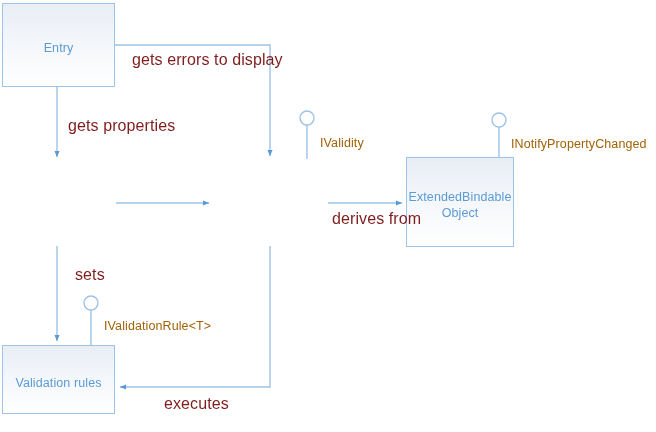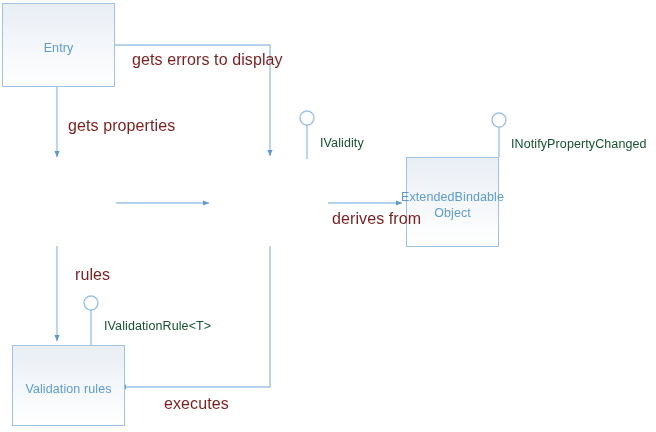--- a/index.html
+++ b/index.html
@@ -46,21 +46,21 @@
   .edge-label {
     position: absolute;
     color: #7f1d1d;
     font-size: 16px;
     line-height: 1;
     white-space: nowrap;
     letter-spacing: 0.1px;
   }
   .iface-label {
     position: absolute;
-    color: #14532d;
+    color: #a16207;
     font-size: 12.5px;
     line-height: 1;
     white-space: nowrap;
     letter-spacing: 0.1px;
   }
 </style>
 </head>
 <body>
 
 <div id="diagram-root">
@@ -98,38 +98,38 @@
       <line x1="91" y1="310" x2="91" y2="345" stroke="#9dc3e6" stroke-width="1.4"></line>
       <circle cx="91" cy="303" r="7" fill="#ffffff" stroke="#9dc3e6" stroke-width="1.4"></circle>
     </g>
   </svg>
 
   <div class="node" style="left:2px; top:3px; width:113px; height:84px;">
     <span class="node-label">Entry</span>
   </div>
 
 
-  <div class="node" style="left:12px; top:345px; width:113px; height:81px;align-items:center;">
+  <div class="node" style="left:2px; top:345px; width:113px; height:69px;align-items:center;">
     <span class="node-label">Validation rules</span>
   </div>
 
 
-  <div class="node" style="left:406px; top:157px; width:93px; height:90px;">
+  <div class="node" style="left:406px; top:157px; width:108px; height:90px;">
     <span class="node-label">ExtendedBindable
 Object</span>
   </div>
 
   <div class="edge-label" style="left:132px; top:52px;">gets errors to display</div>
 
   <div class="edge-label" style="left:68px; top:118px;">gets properties</div>
 
 
   <div class="edge-label" style="left:332px; top:211px;">derives from</div>
 
-  <div class="edge-label" style="left:75px; top:267px;">rules</div>
+  <div class="edge-label" style="left:75px; top:267px;">sets</div>
 
   <div class="edge-label" style="left:164px; top:396px;">executes</div>
 
   <div class="iface-label" style="left:320px; top:137px;">IValidity</div>
 
   <div class="iface-label" style="left:511px; top:138px;">INotifyPropertyChanged</div>
 
   <div class="iface-label" style="left:104px; top:320px;">IValidationRule&lt;T&gt;</div>
 
 </div>

